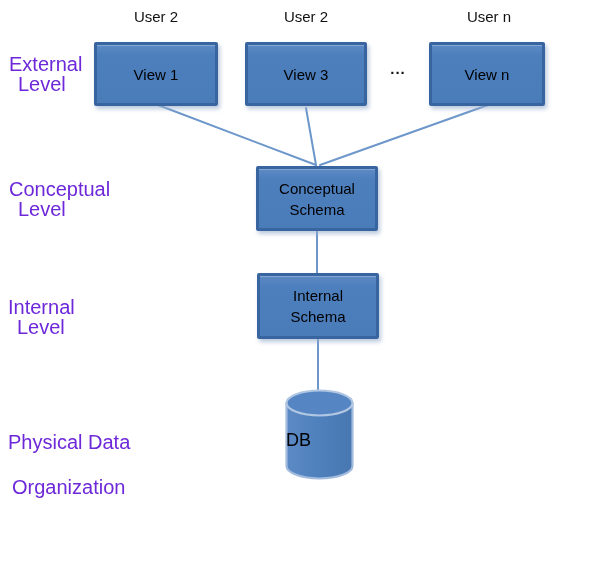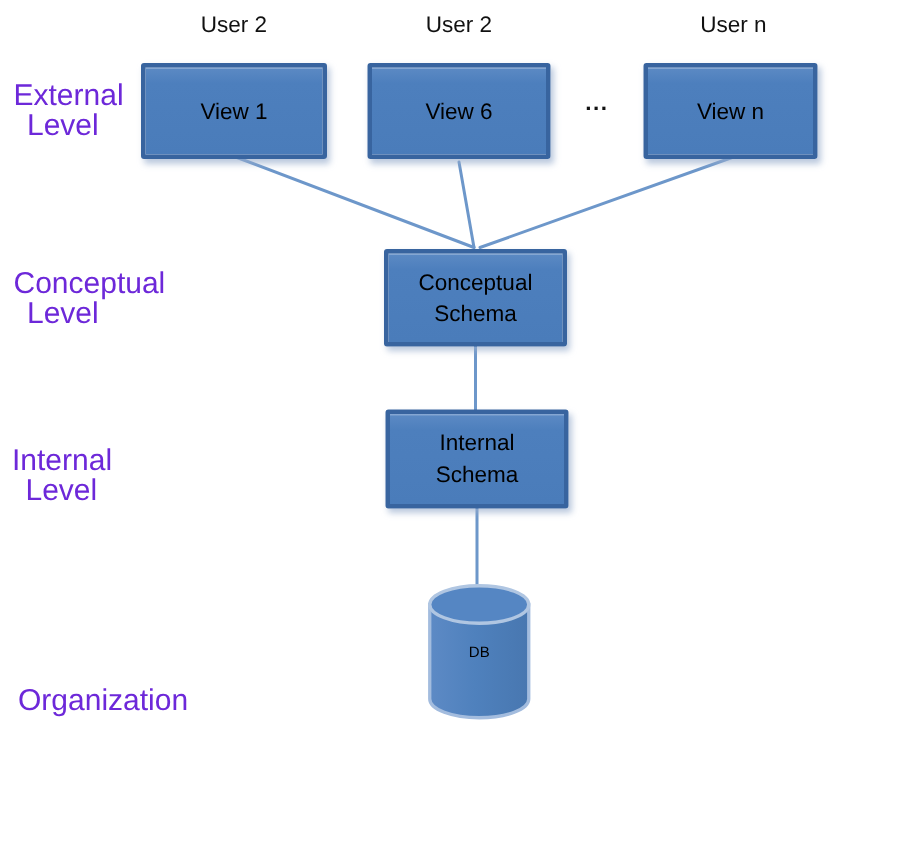--- a/index.html
+++ b/index.html
@@ -64,22 +64,22 @@
     font-weight: 700;
     letter-spacing: 1px;
     color: #111111;
     z-index: 2;
   }
   .db-label {
     position: absolute;
     left: 286px;
     top: 430px;
     width: 67px;
-    text-align: center;
-    font-size: 10px;
+    text-align: left;
+    font-size: 18px;
     color: #000000;
     z-index: 3;
   }
   
   #view1-box       { left: 94px;  top: 42px;  width: 124px; height: 64px; }
   #view2-box       { left: 245px; top: 42px;  width: 122px; height: 64px; }
   #viewn-box       { left: 429px; top: 42px;  width: 116px; height: 64px; }
   #conceptual-box  { left: 256px; top: 166px; width: 122px; height: 65px; }
   #internal-box    { left: 257px; top: 273px; width: 122px; height: 66px; }
   #user1-label { left: 94px;  width: 124px; }
@@ -117,21 +117,21 @@
   </svg>
 
   <div class="top-label" id="user1-label">User 2</div>
   <div class="top-label" id="user2-label">User 2</div>
   <div class="top-label" id="usern-label">User n</div>
 
   <div class="node-box" id="view1-box">
     <span>View 1</span>
   </div>
   <div class="node-box" id="view2-box">
-    <span>View 6</span>
+    <span>View 3</span>
   </div>
   <div class="ellipsis">...</div>
   <div class="node-box" id="viewn-box">
     <span>View n</span>
   </div>
 
   <div class="node-box" id="conceptual-box">
     <span>Conceptual</span>
     <span>Schema</span>
   </div>
@@ -149,16 +149,17 @@
   </div>
   <div class="level-label" id="conceptual-label">
     <span class="line1">Conceptual</span>
     <span class="line2">Level</span>
   </div>
   <div class="level-label" id="internal-label">
     <span class="line1">Internal</span>
     <span class="line2">Level</span>
   </div>
   <div class="level-label physical" id="physical-label">
+    <span class="line1">Physical Data</span>
     <span class="line2">Organization</span>
   </div>
 
 </div>
 
 </body></html>

